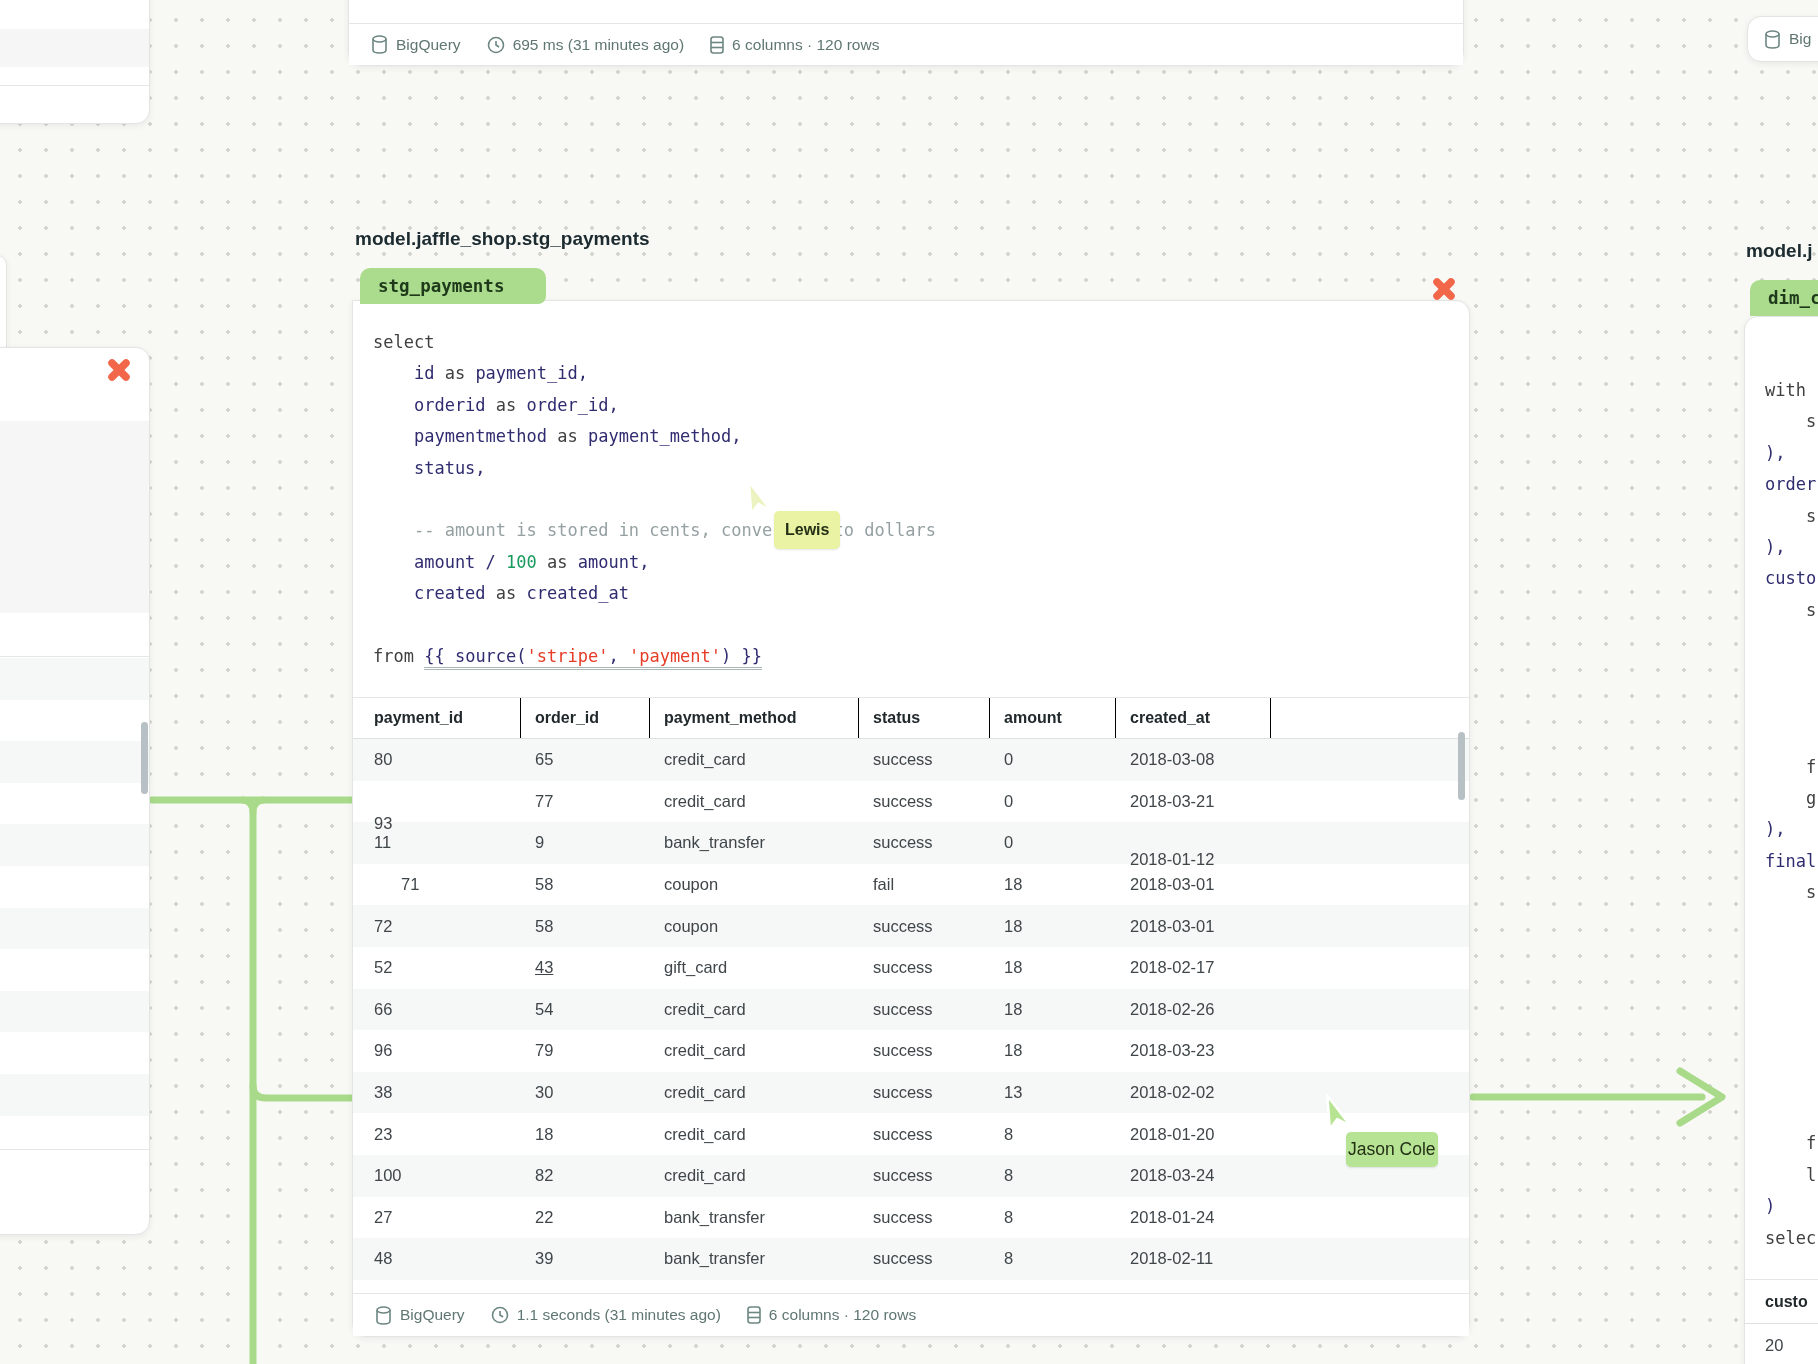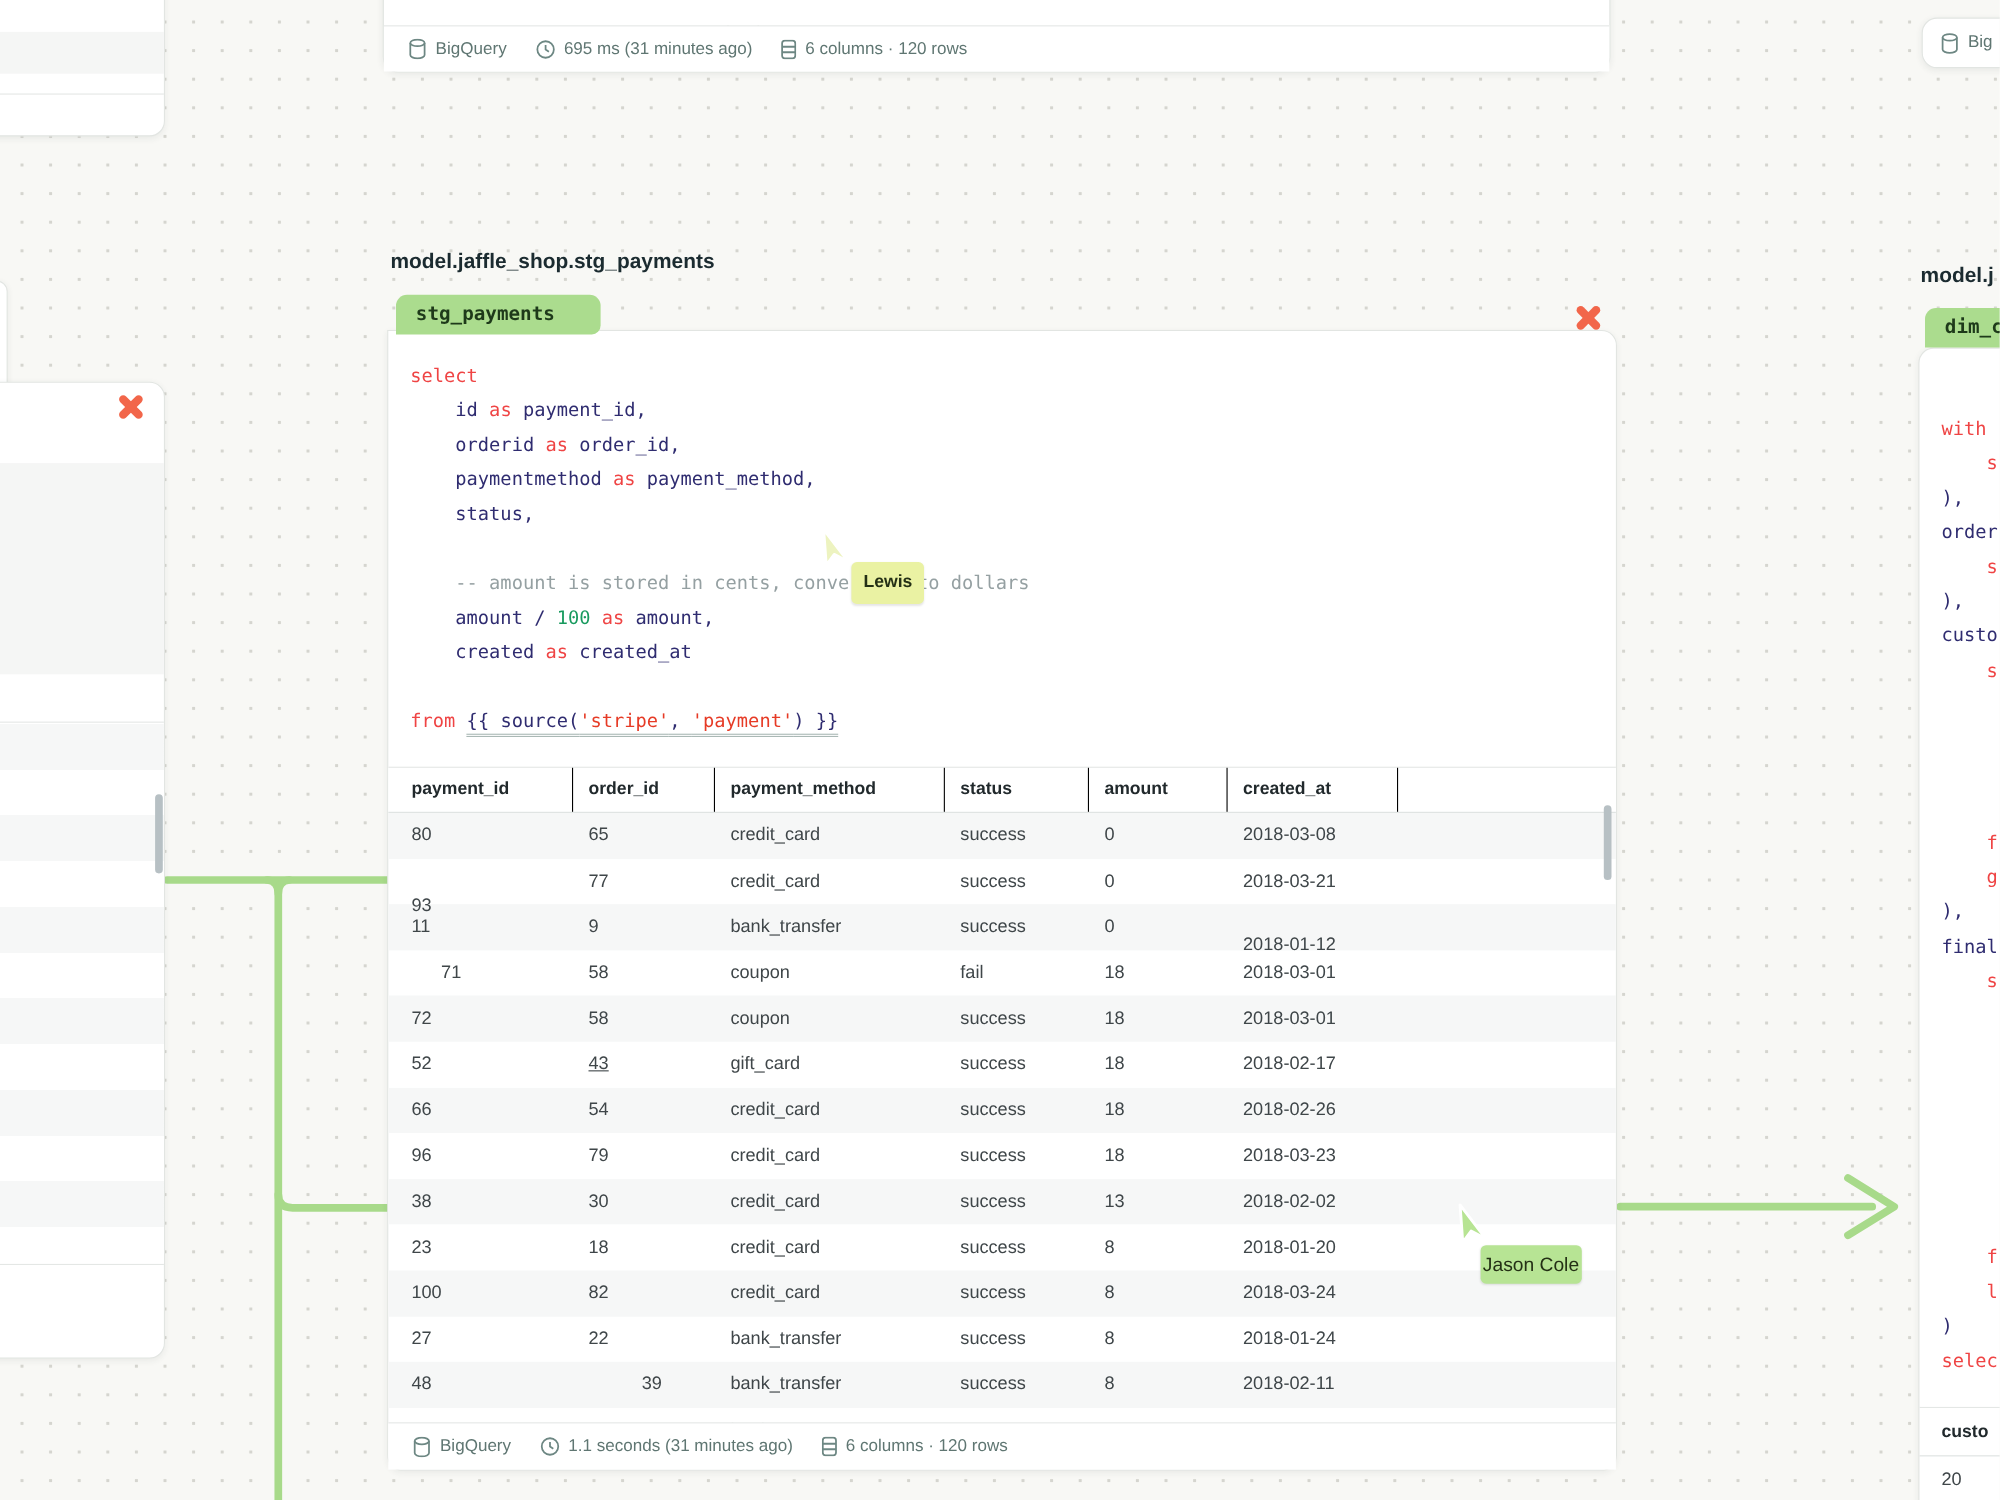--- a/index.html
+++ b/index.html
@@ -31,21 +31,21 @@
     position:absolute; background:#abdc8e; border-radius:10px 10px 8px 0;
     font-family:"DejaVu Sans Mono", monospace; font-weight:700; font-size:17.5px;
     color:#1e3a1a; display:flex; align-items:center; padding:0 18px; box-sizing:border-box;
     z-index:3;
   }
   
   .close-btn{position:absolute; width:24px; height:24px; cursor:pointer; z-index:4;}
   
   .code-area{position:absolute; font-family:"DejaVu Sans Mono", monospace; font-size:17px; z-index:1;}
   .code-line{height:31.4px; line-height:31.4px; white-space:pre;}
-  .tk-kw{color:#ef4444;}
+  .tk-kw{color:#404040;}
   .tk-id{color:#2f2c70;}
   .tk-num{color:#189a5e;}
   .tk-str{color:#e63b26;}
   .tk-com{color:#95a0a2;}
   .tk-u{border-bottom:3px double #aab8b5; padding-bottom:1px;}
   
   .tbl{position:absolute; left:0; right:0;}
   .tbl-header{
     display:flex; border-top:1px solid #e4e7e5; border-bottom:1px solid #dde2e0;
     height:40px; align-items:center; background:#fff;
@@ -319,21 +319,21 @@
             <div class="cell c0" style="width: 168px; flex: 0 0 168px;">27</div>
             <div class="cell c1" style="width: 129px; flex: 0 0 129px;">22</div>
             <div class="cell c1" style="width: 209px; flex: 0 0 209px;">bank_transfer</div>
             <div class="cell c1" style="width: 131px; flex: 0 0 131px;">success</div>
             <div class="cell c1" style="width: 126px; flex: 0 0 126px;">8</div>
             <div class="cell c1" style="width: 155px; flex: 0 0 155px;">2018-01-24</div>
             <div class="cell c1" style="width: 200px; flex: 0 0 200px;"></div>
           </div>
           <div class="tbl-row alt">
             <div class="cell c0" style="width: 168px; flex: 0 0 168px;">48</div>
-            <div class="cell c1" style="width: 129px; flex: 0 0 129px; text-align: center;">39</div>
+            <div class="cell c1" style="width: 129px; flex: 0 0 129px;">39</div>
             <div class="cell c1" style="width: 209px; flex: 0 0 209px;">bank_transfer</div>
             <div class="cell c1" style="width: 131px; flex: 0 0 131px;">success</div>
             <div class="cell c1" style="width: 126px; flex: 0 0 126px;">8</div>
             <div class="cell c1" style="width: 155px; flex: 0 0 155px;">2018-02-11</div>
             <div class="cell c1" style="width: 200px; flex: 0 0 200px;"></div>
           </div>
           <div class="tbl-row">
             <div class="cell c0" style="width: 168px; flex: 0 0 168px;">55</div>
             <div class="cell c1" style="width: 129px; flex: 0 0 129px;">45</div>
             <div class="cell c1" style="width: 209px; flex: 0 0 209px;">bank_transfer</div>

